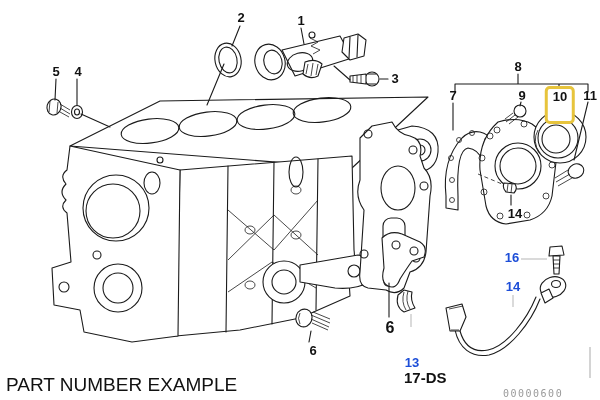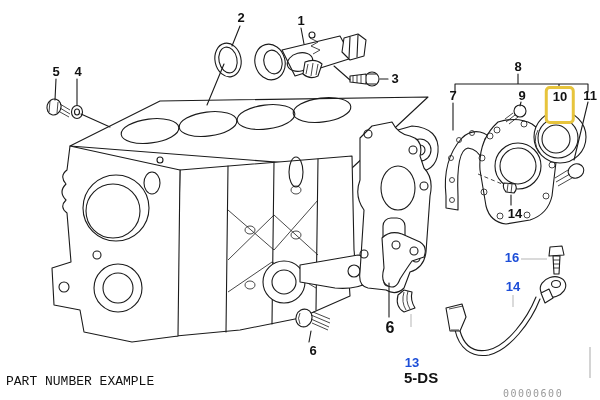--- a/index.html
+++ b/index.html
@@ -12,21 +12,21 @@
   .thin{stroke:#1b1b1b;stroke-width:0.8;fill:none;}
   .mutedln{stroke:#c6c6c6;stroke-width:1.3;fill:none;}
   .edge{stroke:#a9a9a9;stroke-width:1;fill:none;}
   .callout{position:absolute;font-weight:bold;font-size:13px;color:#111;cursor:pointer;
            line-height:1;transform:translateX(-50%);}
   .callout.big{font-size:16px;}
   .callout.muted{color:#1d4ed8;}
   .callout.hl{border:3px solid #e7c43c;border-radius:5px;background:#fff;
               padding:1px 5px 18px 5px;}
   .footer-text{position:absolute;color:#111;}
-  #example-label{left:6px;top:374px;font-size:13px;font-family:Liberation Mono, monospace;}
+  #example-label{left:6px;top:374px;font-size:19px;}
   #section-code{left:404px;top:369px;font-size:15px;font-weight:bold;}
   #doc-number{left:503px;top:388px;font-size:10px;color:#9a9a9a;letter-spacing:1.5px;
               font-family:"DejaVu Sans Mono", monospace;}
 </style>
 </head>
 <body>
 
 <div id="stage">
 
 <svg width="600" height="400" viewBox="0 0 600 400">
@@ -240,15 +240,15 @@
   <div class="callout" style="left:522px;top:89px;">9</div>
   <div class="callout hl" style="left:560px;top:86px;">10</div>
   <div class="callout" style="left:590px;top:89px;">11</div>
   <div class="callout" style="left:515px;top:207px;">14</div>
   <div class="callout muted" style="left:412px;top:328px;margin-top:28px;">13</div>
   <div class="callout" style="left:313px;top:344px;">6</div>
   <div class="callout muted" style="left:513px;top:280px;">14</div>
   <div class="callout muted" style="left:512px;top:251px;">16</div>
 
   <div id="example-label" class="footer-text">PART NUMBER EXAMPLE</div>
-  <div id="section-code" class="footer-text">5-DS</div>
+  <div id="section-code" class="footer-text">17-DS</div>
   <div id="doc-number" class="footer-text">00000600</div>
 </div>
 
 </body></html>

